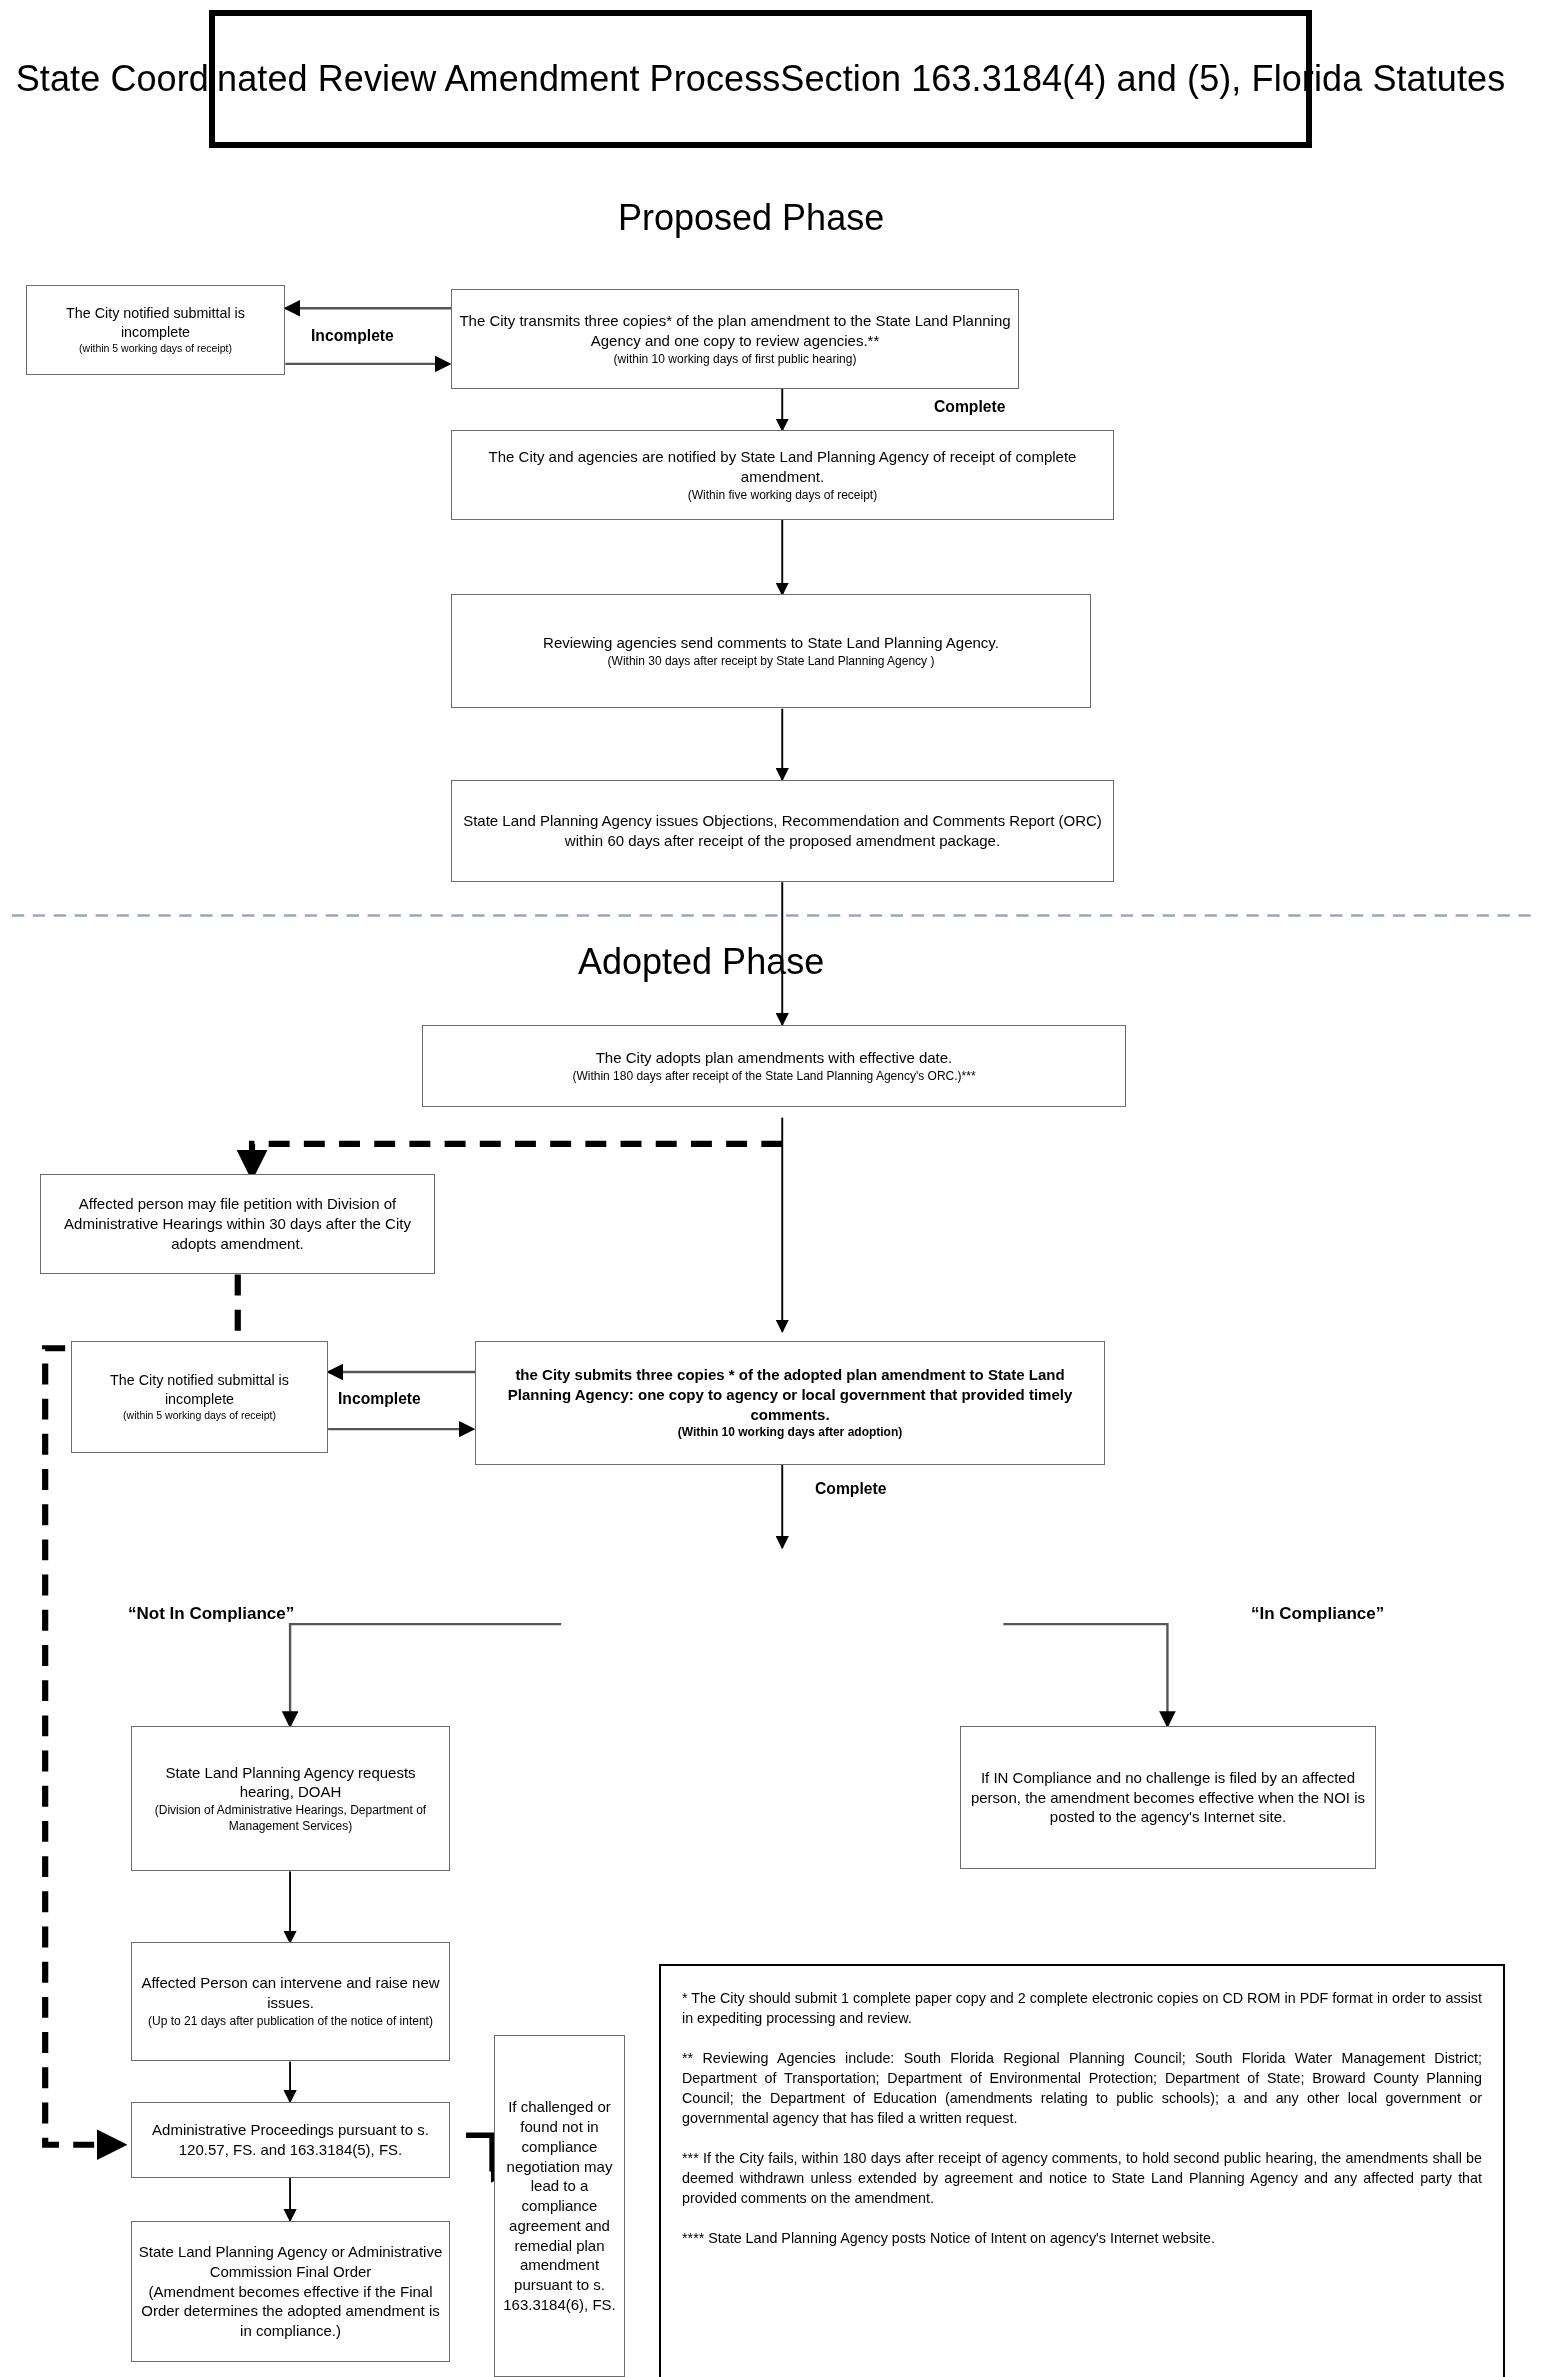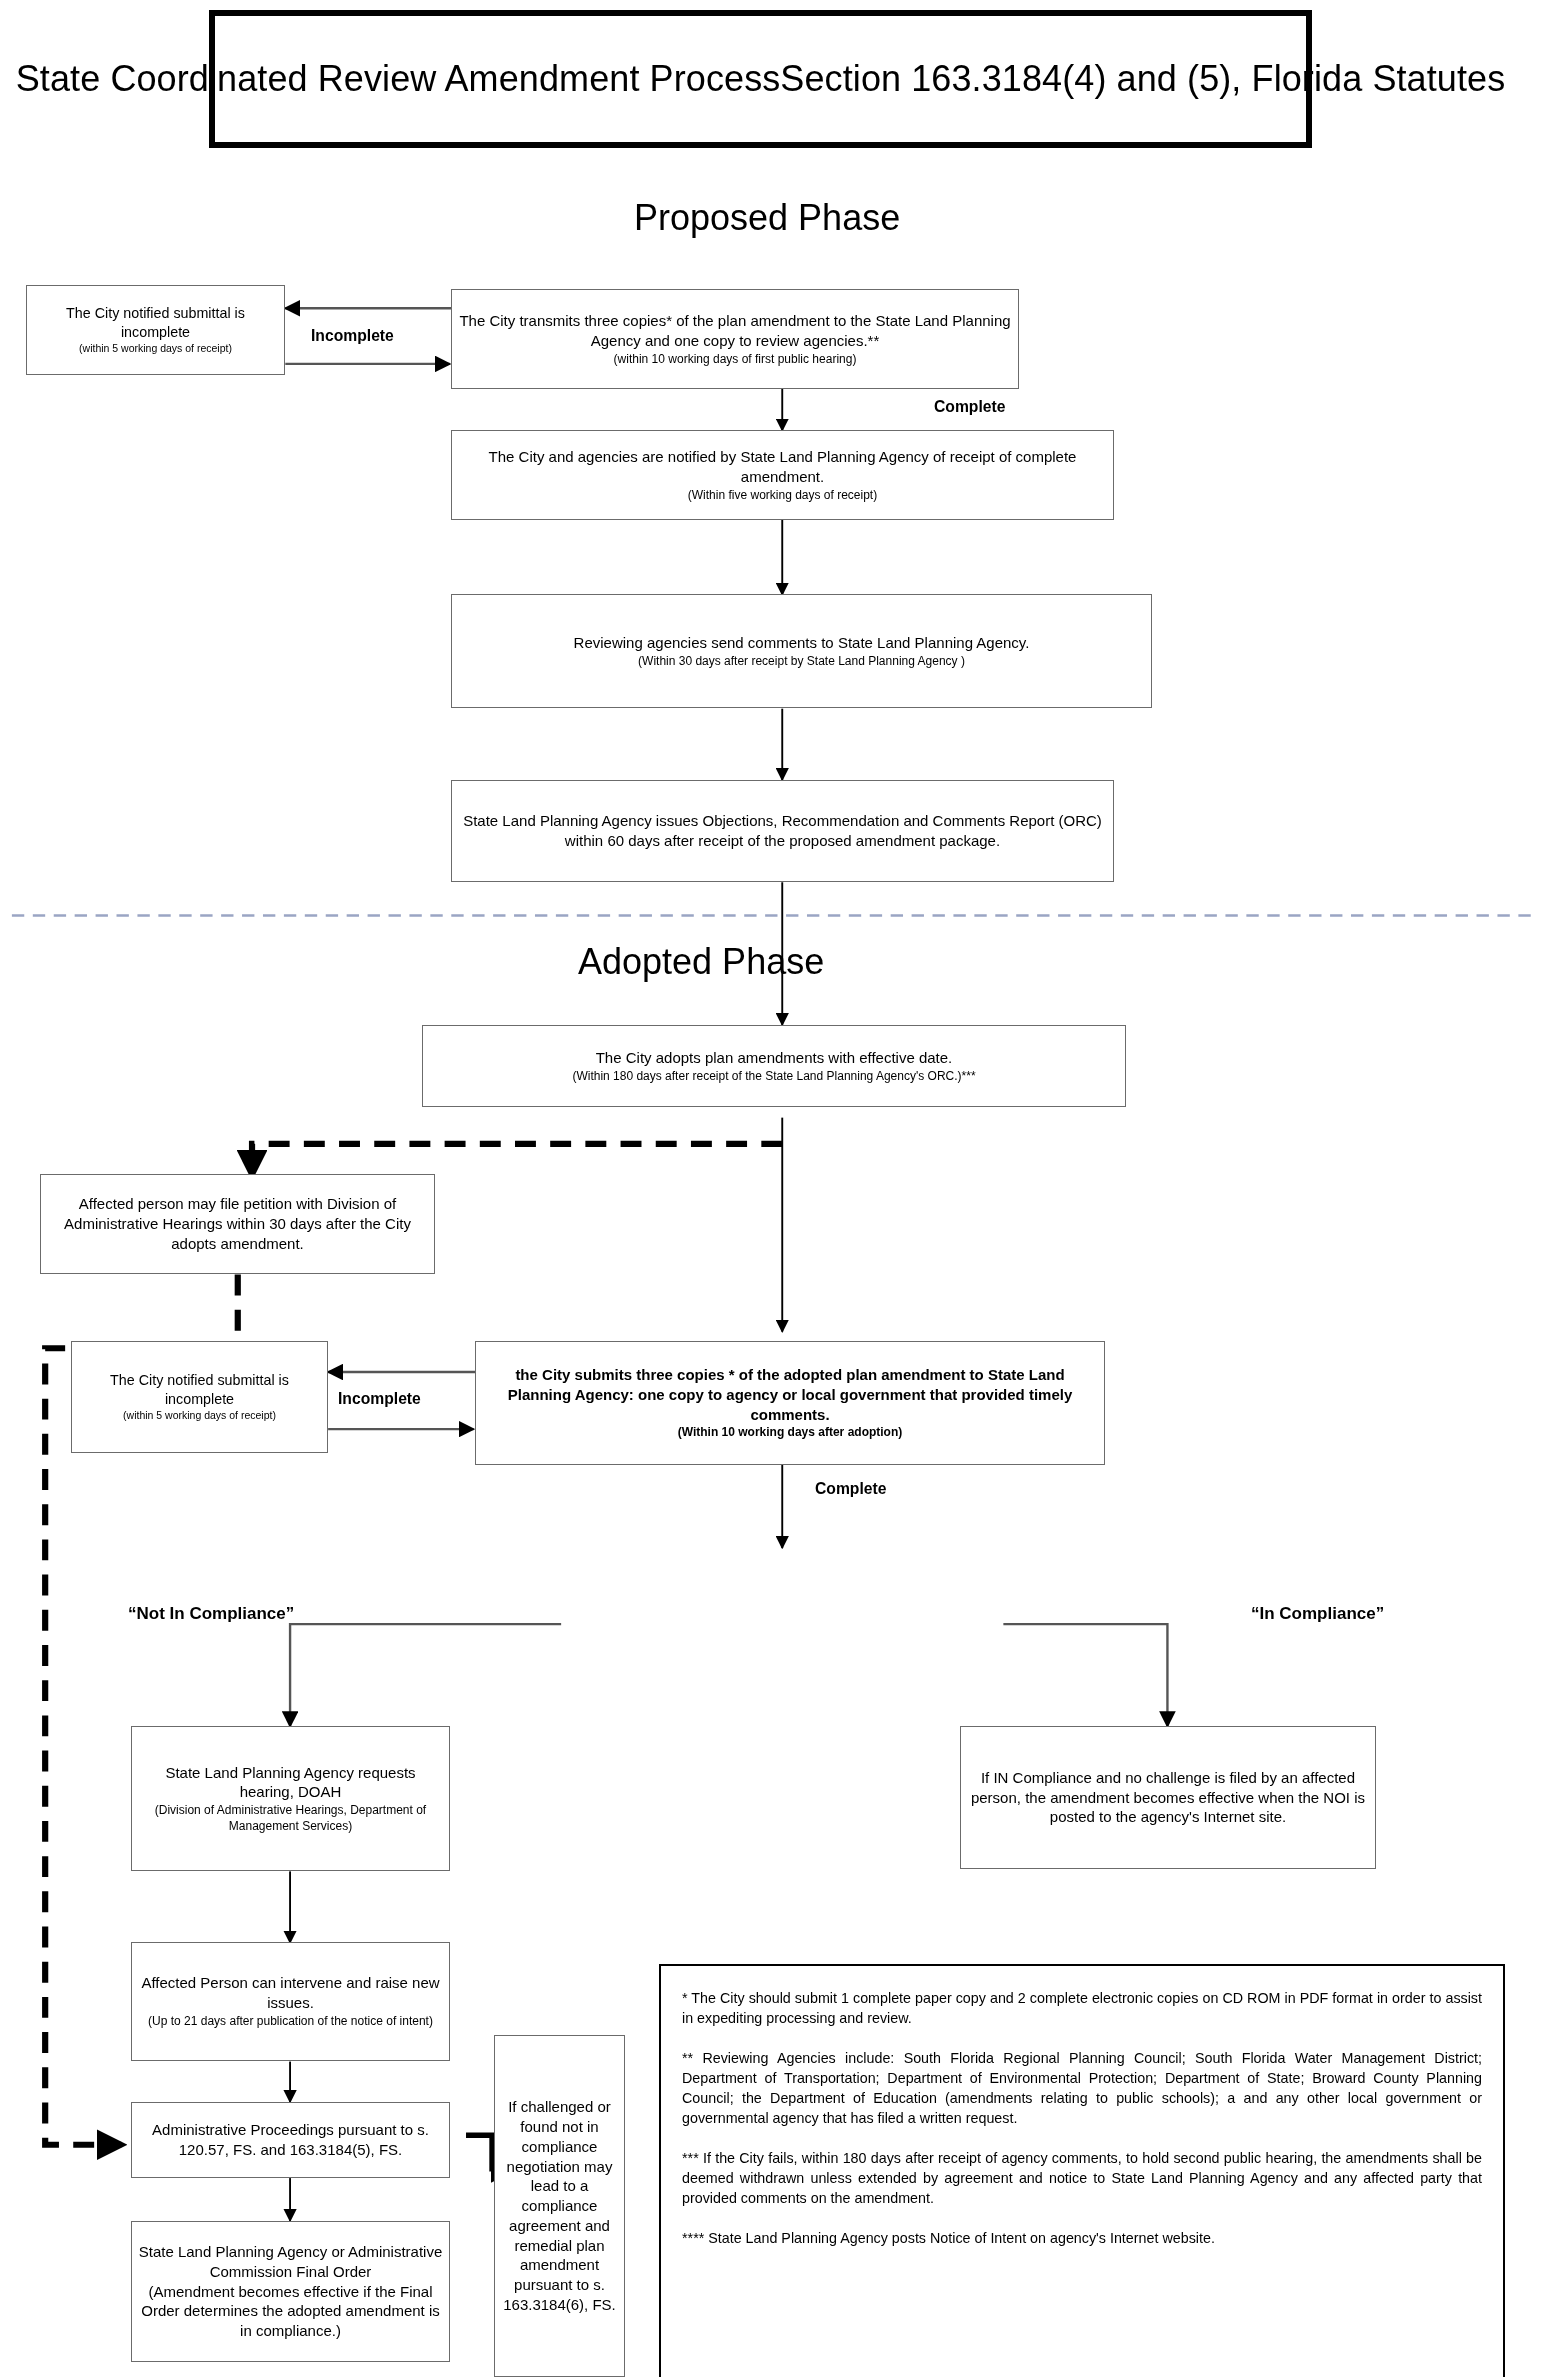--- a/index.html
+++ b/index.html
@@ -200,42 +200,42 @@
     <path d="M 610 4580 L 610 4670" stroke="#000" stroke-width="4" fill="none" marker-end="url(#arrow)"></path>
 
     <path d="M 980 4490 L 1035 4490 L 1035 4560 L 1080 4560" stroke="#000" stroke-width="12" fill="none" marker-end="url(#arrowThick)"></path>
   </svg>
 
   <div class="title-box">
     <div class="title-line">State Coordinated Review Amendment Process</div>
     <div class="title-line">Section 163.3184(4) and (5), Florida Statutes</div>
   </div>
 
-  <div class="phase-heading" style="left:634px; top:200px;">Proposed Phase</div>
+  <div class="phase-heading" style="left:618px; top:200px;">Proposed Phase</div>
   <div class="phase-heading" style="left:578px; top:944px;">Adopted Phase</div>
 
   <div class="node" style="left:26px; top:285px; width:259px; height:90px;">
     <div class="main-sm">The City notified submittal is incomplete</div>
     <div class="sub-sm">(within 5 working days of receipt)</div>
   </div>
 
   <div class="node" style="left:451px; top:289px; width:568px; height:100px;">
     <div class="main">The City transmits three copies* of the plan amendment to the State Land Planning Agency and one copy to review agencies.**</div>
     <div class="sub">(within 10 working days of first public hearing)</div>
   </div>
 
   <div class="edge-label" style="left:311px; top:328px;">Incomplete</div>
   <div class="edge-label" style="left:934px; top:399px;">Complete</div>
 
   <div class="node" style="left:451px; top:430px; width:663px; height:90px;">
     <div class="main">The City and agencies are notified by State Land Planning Agency of receipt of complete amendment.</div>
     <div class="sub">(Within five working days of receipt)</div>
   </div>
 
-  <div class="node" style="left:451px; top:594px; width:701px; height:114px;">
+  <div class="node" style="left:451px; top:594px; width:640px; height:114px;">
     <div class="main">Reviewing agencies send comments to State Land Planning Agency.</div>
     <div class="sub">(Within 30 days after receipt by State Land Planning Agency )</div>
   </div>
 
   <div class="node" style="left:451px; top:780px; width:663px; height:102px;">
     <div class="main">State Land Planning Agency issues Objections, Recommendation and Comments Report (ORC) within 60 days after receipt of the proposed amendment package.</div>
   </div>
 
   <div class="node" style="left:422px; top:1025px; width:704px; height:82px;">
     <div class="main">The City  adopts plan amendments with effective date.</div>

